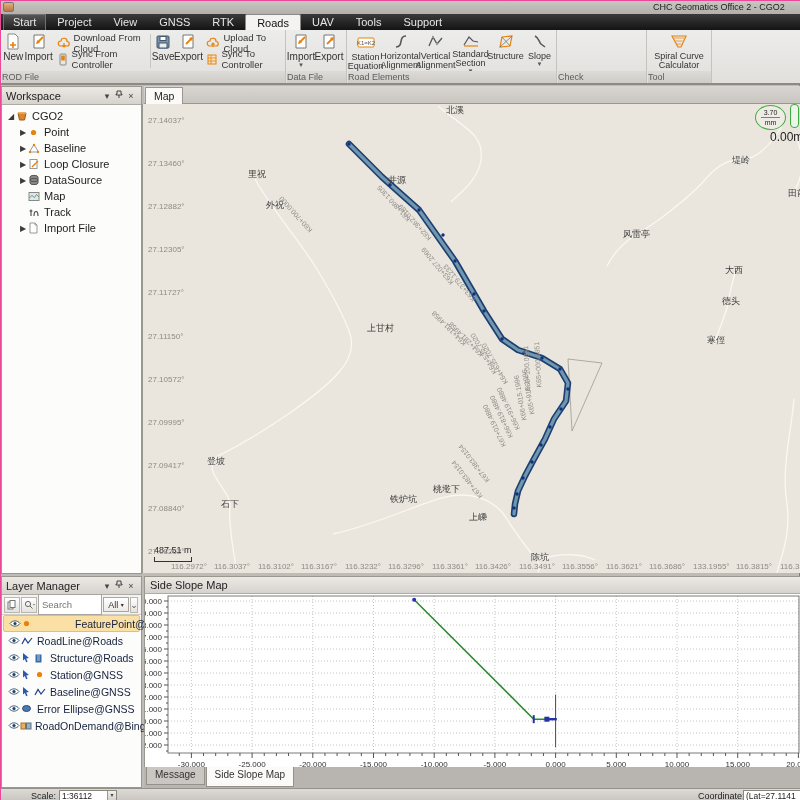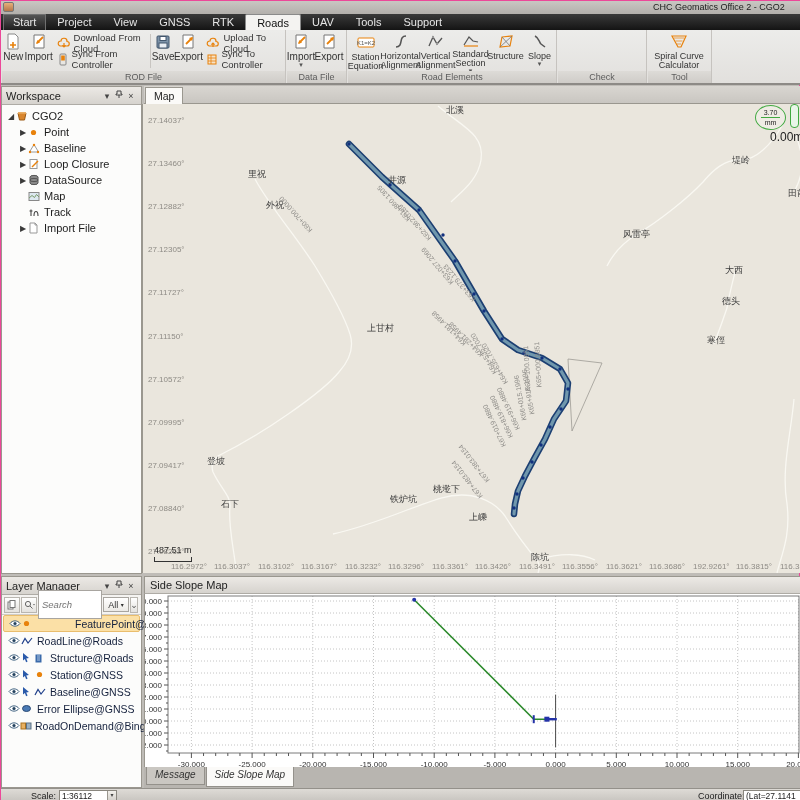--- a/index.html
+++ b/index.html
@@ -21,21 +21,21 @@
   .menu-tab { color:#e6e6e6; font-size:11px; padding:1px 11px 2px; height:16px; line-height:14px; cursor:default; }
   .menu-tab.start { background:linear-gradient(#555,#1f1f1f); border:1px solid #707070; border-bottom:none;
                     margin-left:2px; padding:0 9px 1px; }
   .menu-tab.active { background:#f4f3f1; color:#111; border:1px solid #8a8a8a; border-bottom:none;
                      border-radius:2px 2px 0 0; }
 
   
   .ribbon { position:absolute; left:0; top:29px; width:800px; height:55px;
             background:linear-gradient(#ececea,#e2e0dd); border-bottom:2px solid #8d8a86; }
   .rgroup { position:absolute; top:0; height:53px; border-right:1px solid #c6c3bf; }
-  .rgroup-label { position:absolute; left:0; right:0; bottom:0; height:12px; text-align:center;
+  .rgroup-label { position:absolute; left:0; right:0; bottom:0; height:12px; 
                   font-size:9px; color:#5c5c5c; background:linear-gradient(#dddbd7,#cfccc8); line-height:12px; }
   .rgroup-body { position:absolute; left:0; top:1px; right:0; height:40px; display:flex; align-items:stretch; }
   .rbtn { display:flex; flex-direction:column; align-items:center; justify-content:flex-start;
           padding-top:2px; font-size:10px; color:#333; cursor:default; }
   .rbtn .ric { height:17px; display:flex; align-items:center; }
   .rbtn .rlabel { text-align:center; line-height:10px; margin-top:2px; }
   .rbtn.wide .rlabel { font-size:9px; line-height:9px; }
   .rstack { display:flex; flex-direction:column; justify-content:center; }
   .rrow { display:flex; align-items:center; height:16px; font-size:9.5px; color:#333; padding:0 4px; cursor:default; }
   .rrow .ric { width:14px; height:13px; margin-right:3px; display:flex; align-items:center; }
@@ -52,21 +52,21 @@
   
   .tree { padding-top:3px; }
   .trow { height:16px; display:flex; align-items:center; font-size:11px; color:#1c1c1c; }
   .texp { width:10px; text-align:center; font-size:8px; color:#3a3a3a; }
   .tico { width:13px; height:12px; margin-right:3px; display:flex; align-items:center; }
 
   
   .ltoolbar { height:20px; border-bottom:1px solid #cfccc6; display:flex; align-items:center; padding:1px 2px; background:#f4f3f1; }
   .ltb-btn { width:16px; height:16px; border:1px solid #b9b6b0; background:linear-gradient(#fff,#e4e2de);
              margin-right:1px; display:flex; align-items:center; justify-content:center; font-size:9px; color:#555; }
-  .lsearch { flex:1; height:29px; border:1px solid #a8a5a0; font-size:9.5px; font-style:italic; padding:0 3px;
+  .lsearch { flex:1; height:21px; border:1px solid #a8a5a0; font-size:9.5px; padding:0 3px;
              color:#888; min-width:0; background:#fff; }
   .lfilter { width:26px; height:15px; border:1px solid #a8a5a0; background:linear-gradient(#fff,#eceae6);
              font-size:9px; display:flex; align-items:center; justify-content:center; color:#333; margin-left:1px; }
   .lrow { height:17px; display:flex; align-items:center; margin:0 1px; padding-left:5px; font-size:10.5px; color:#15213d; }
   .lrow.selected { background:#fbe0a6; border:1px solid #e9bd6d; border-radius:2px; }
   .lico { width:13px; height:12px; display:flex; align-items:center; }
 
   
   .maptabs { position:absolute; left:143px; top:85px; width:657px; height:18px;
              background:linear-gradient(#d9d6d1,#c9c6c1); border-bottom:1px solid #9a978f; }
@@ -90,21 +90,21 @@
 
   
   .slope-head { position:absolute; left:143px; top:575px; width:657px; height:18px;
                 background:linear-gradient(#ece9e5,#d6d3ce); border:1px solid #9a978f; border-bottom:1px solid #aeaba5;
                 font-size:11px; display:flex; align-items:center; padding:0 5px; }
   .slope-body { position:absolute; left:143px; top:593px; width:657px; height:173px; background:#fff;
                 border-left:1px solid #9a978f; border-right:1px solid #9a978f; overflow:hidden; }
   .slope-tabs { position:absolute; left:143px; top:766px; width:657px; height:21px;
                 background:#b8b5b0; display:flex; align-items:flex-start; padding-left:2px; }
   .slope-tab { height:18px; padding:2px 8px 0; font-size:10px; background:#cac7c2; border:1px solid #94918b;
-               border-top:none; color:#333; margin-right:1px;font-style:italic; }
+               border-top:none; color:#333; margin-right:1px; }
   .slope-tab.active { background:#fbfaf8; height:20px; }
 
   
   .statusbar { position:absolute; left:0; top:787px; width:800px; height:13px;
                background:linear-gradient(#dedbd6,#c8c5c0); border-top:1px solid #94918b; font-size:9px; }
   .scale-label { position:absolute; left:30px; top:2px; color:#222; }
   .scale-combo { position:absolute; left:58px; top:1px; width:58px; height:11px; background:#fff;
                  border:1px solid #8a877f; font-size:8.5px; padding:0 2px; line-height:10px; }
   .scale-combo .dd { position:absolute; right:0; top:0; width:9px; height:9px; background:linear-gradient(#f2f0ec,#d5d2cc);
                      border-left:1px solid #9a978f; font-size:6px; text-align:center; line-height:9px; color:#444; }
@@ -629,21 +629,21 @@
       <div class="geo-label" style="left: 115px; top: 458px;">116.3102°</div>
       <div class="geo-label" style="left: 158px; top: 458px;">116.3167°</div>
       <div class="geo-label" style="left: 202px; top: 458px;">116.3232°</div>
       <div class="geo-label" style="left: 245px; top: 458px;">116.3296°</div>
       <div class="geo-label" style="left: 289px; top: 458px;">116.3361°</div>
       <div class="geo-label" style="left: 332px; top: 458px;">116.3426°</div>
       <div class="geo-label" style="left: 376px; top: 458px;">116.3491°</div>
       <div class="geo-label" style="left: 419px; top: 458px;">116.3556°</div>
       <div class="geo-label" style="left: 463px; top: 458px;">116.3621°</div>
       <div class="geo-label" style="left: 506px; top: 458px;">116.3686°</div>
-      <div class="geo-label" style="left: 550px; top: 458px;">192.9261°</div>
+      <div class="geo-label" style="left: 550px; top: 458px;">133.1955°</div>
       <div class="geo-label" style="left: 593px; top: 458px;">116.3815°</div>
       <div class="geo-label" style="left: 637px; top: 458px;">116.3880°</div>
       <div class="place-label" style="left: 303px; top: 0px;">北溪</div>
       <div class="place-label" style="left: 245px; top: 70px;">井源</div>
       <div class="place-label" style="left: 105px; top: 64px;">里祝</div>
       <div class="place-label" style="left: 123px; top: 95px;">外祝</div>
       <div class="place-label" style="left: 589px; top: 50px;">堤岭</div>
       <div class="place-label" style="left: 645px; top: 83px;">田前</div>
       <div class="place-label" style="left: 480px; top: 124px;">风雷亭</div>
       <div class="place-label" style="left: 582px; top: 160px;">大西</div>

